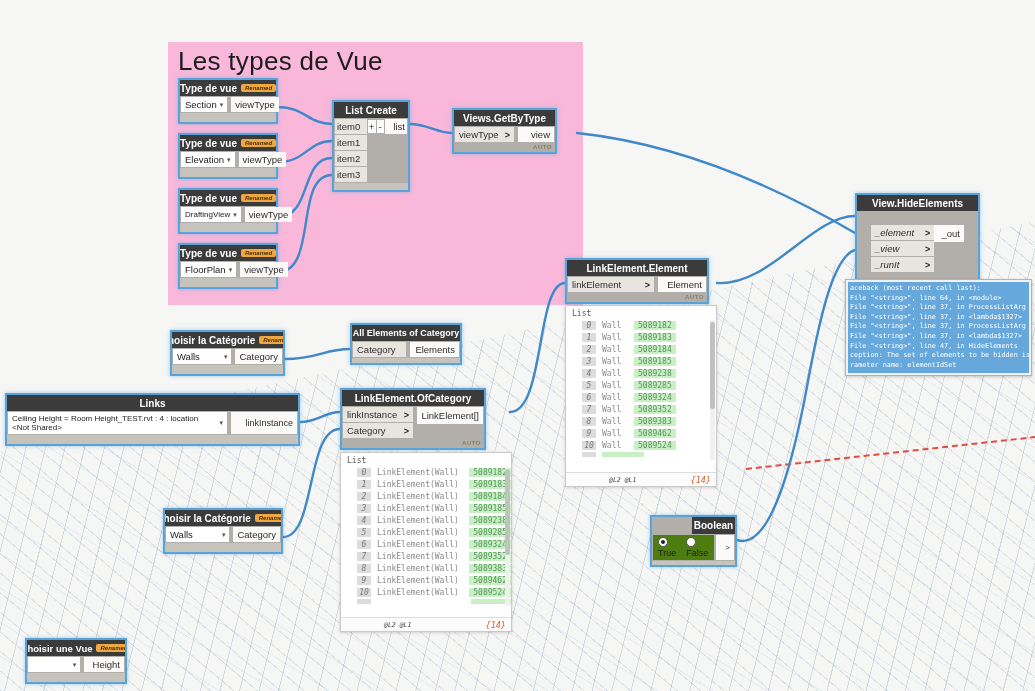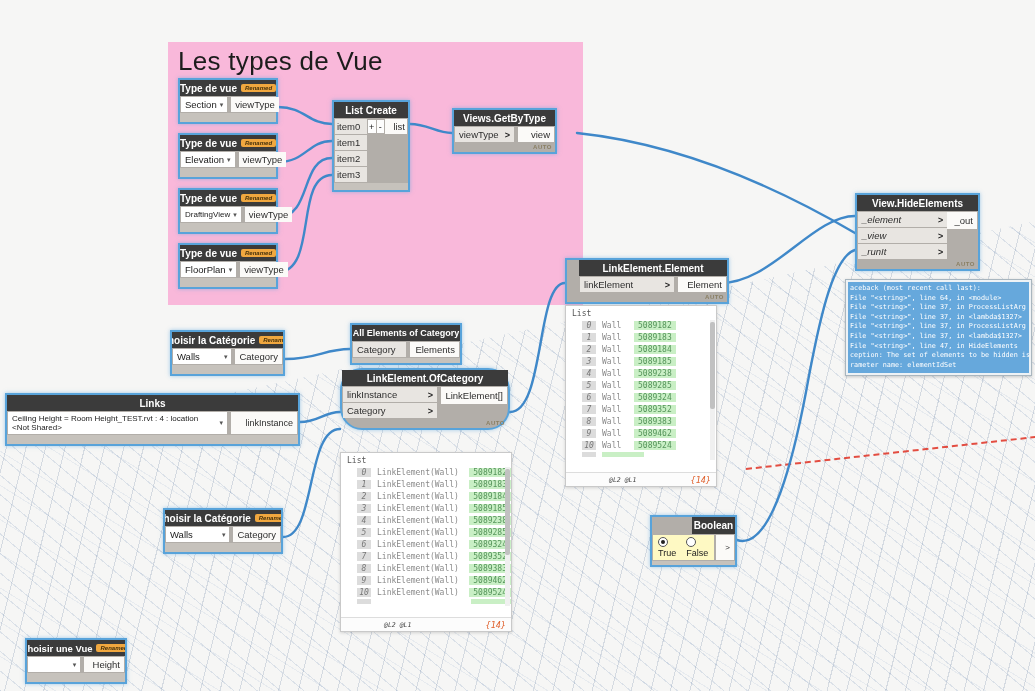--- a/index.html
+++ b/index.html
@@ -35,21 +35,21 @@
   .pout{background:#fbfaf8;justify-content:flex-end;}
   .dd{background:#fff;justify-content:space-between;color:#222;}
   .dd .caret{font-size:7px;color:#555;margin-left:3px;}
   .nfoot{height:9px;background:#c6c2bc;}
   .auto{font-size:6px;font-weight:bold;color:#8a7f63;text-align:right;padding:1px 3px 2px 0;letter-spacing:.5px;}
   .ital{font-style:italic;}
   .mini-btn{background:#fdfdfd;color:#222;font-size:9px;width:12px;display:flex;align-items:center;justify-content:center;margin:1px 0;}
   
   .radio{width:8px;height:8px;border-radius:50%;border:1px solid #555;background:#fff;display:inline-block;position:relative;margin-right:2px;vertical-align:-1px;}
   .radio.checked::after{content:"";position:absolute;left:2px;top:2px;width:4px;height:4px;border-radius:50%;background:#222;}
-  .bool-opts{background:#fef9c3;display:flex;gap:8px;align-items:center;font-size:9px;color:#222;padding:2px 5px;flex:1;}
+  .bool-opts{background:#4d7c0f;display:flex;gap:8px;align-items:center;font-size:9px;color:#222;padding:2px 5px;flex:1;}
   
   .lpreview{position:absolute;background:#fff;border:1px solid #c9c9c9;box-shadow:0 1px 3px rgba(0,0,0,.15);
             font-family:"DejaVu Sans Mono",monospace;overflow:hidden;box-sizing:border-box;}
   .lhdr{font-size:8px;color:#555;padding:3px 0 1px 6px;}
   .lrow{display:flex;align-items:center;gap:6px;padding:1.5px 0 1.5px 16px;font-size:8px;}
   .idx{background:#dcdcdc;color:#777;font-style:italic;min-width:10px;text-align:center;padding:0 2px;}
   .lbl{color:#8a8a8a;}
   .val{background:#c9efc5;color:#55945a;padding:0 4px;}
   .lfoot{position:absolute;left:0;right:0;bottom:0;height:13px;border-top:1px solid #ddd;background:#fcfcfc;
          display:flex;align-items:center;justify-content:space-between;padding:0 5px;}
@@ -191,21 +191,21 @@
         </div>
       <div class="pout" style="flex:0 0 28px">view</div>
     </div>
     <div class="auto">AUTO</div>
   </div>
 
   <div class="node" style="left:855px;top:193px;width:125px;">
     <div class="nhead">
         <span>View.HideElements</span>
       </div>
-    <div style="display:flex;gap:0;padding:1px;">
+    <div style="display:flex;gap:0;padding:14px;">
       <div class="ncol">
         <div class="pin ital">
             <span>_element</span>
             <span class="chev">&gt;</span>
           </div>
         <div class="pin ital">
             <span>_view</span>
             <span class="chev">&gt;</span>
           </div>
         <div class="pin ital">
@@ -228,21 +228,21 @@
         <div><span>File "&lt;string&gt;", line 37, in ProcessListArg</span></div>
         <div><span>File "&lt;string&gt;", line 37, in &lt;lambda$1327&gt;</span></div>
         <div><span>File "&lt;string&gt;", line 37, in ProcessListArg</span></div>
         <div><span>File "&lt;string&gt;", line 37, in &lt;lambda$1327&gt;</span></div>
         <div><span>File "&lt;string&gt;", line 47, in HideElements</span></div>
         <div><span>ception: The set of elements to be hidden is</span></div>
         <div><span>rameter name: elementIdSet</span></div>
       </div>
   </div>
 
-  <div class="node" style="left:565px;top:258px;width:164px;padding-left:12px;">
+  <div class="node" style="left:565px;top:258px;width:144px;">
     <div class="nhead">
         <span>LinkElement.Element</span>
       </div>
     <div class="nbody">
       <div class="pin" style="flex:1.6">
           <span>linkElement</span>
           <span class="chev">&gt;</span>
         </div>
       <div class="pout" style="flex:0 0 40px">Element</div>
     </div>
@@ -367,21 +367,21 @@
     <div class="nbody">
       <div class="dd" style="flex:1;font-size:8px;">
           <span>Ceiling Height = Room Height_TEST.rvt : 4 : location &lt;Not Shared&gt;</span>
           <span class="caret">▾</span>
         </div>
       <div class="pout" style="flex:0 0 58px;font-size:9px;">linkInstance</div>
     </div>
     <div class="nfoot"></div>
   </div>
 
-  <div class="node" style="left:340px;top:368px;width:170px;border-radius:22px;">
+  <div class="node" style="left:340px;top:388px;width:146px;">
     <div class="nhead">
         <span>LinkElement.OfCategory</span>
       </div>
     <div style="display:flex;gap:4px;padding:1px;">
       <div class="ncol">
         <div class="pin">
             <span>linkInstance</span>
             <span class="chev">&gt;</span>
           </div>
         <div class="pin">

